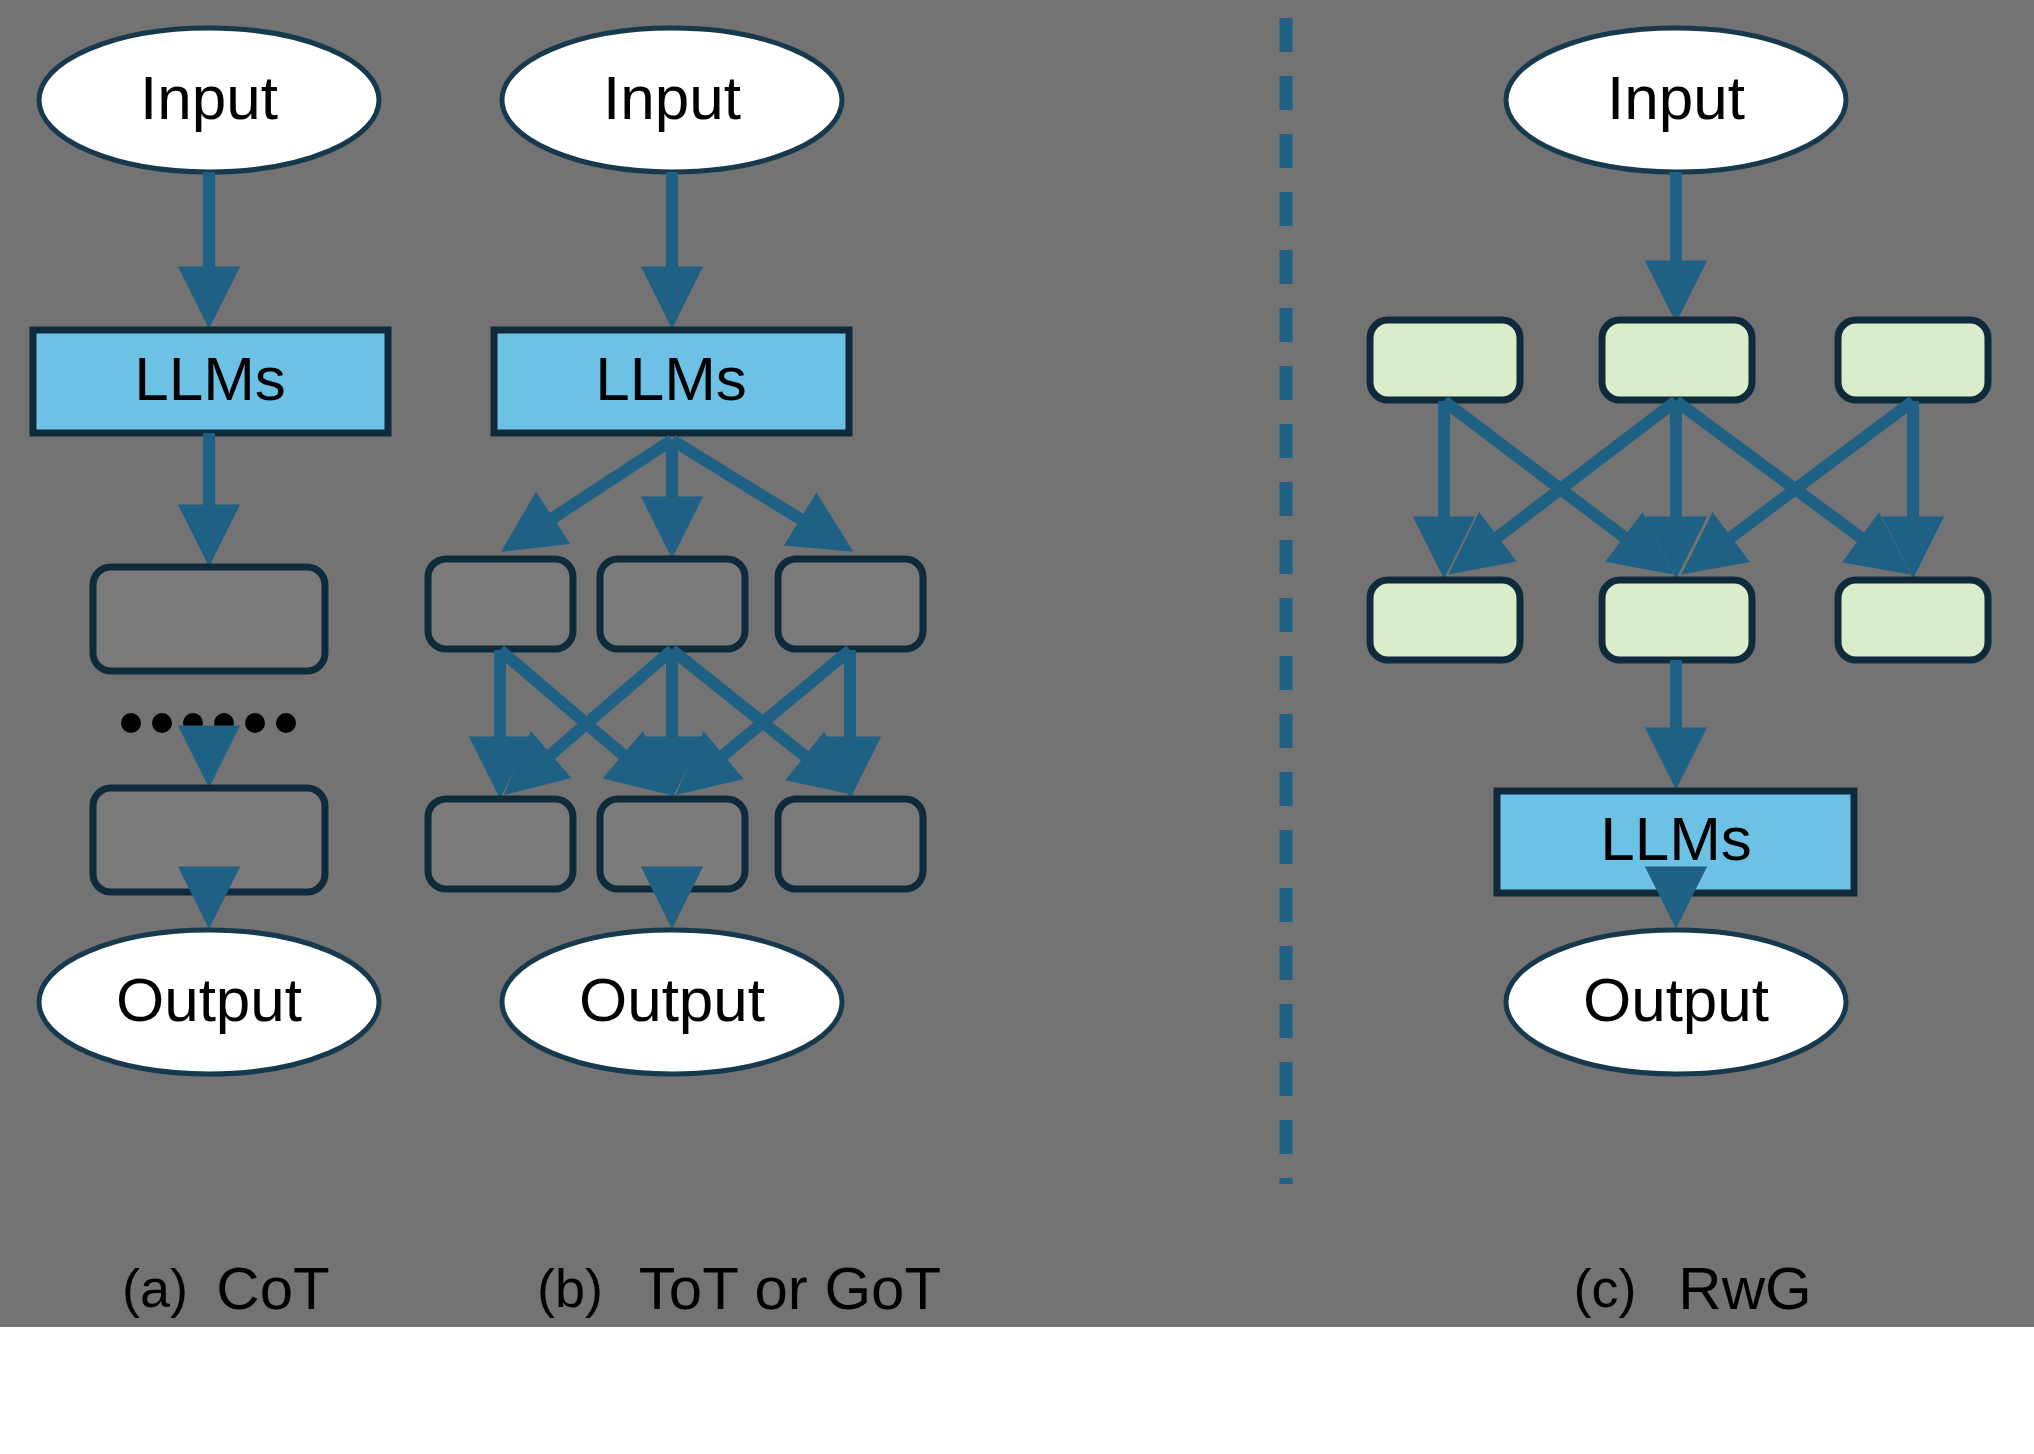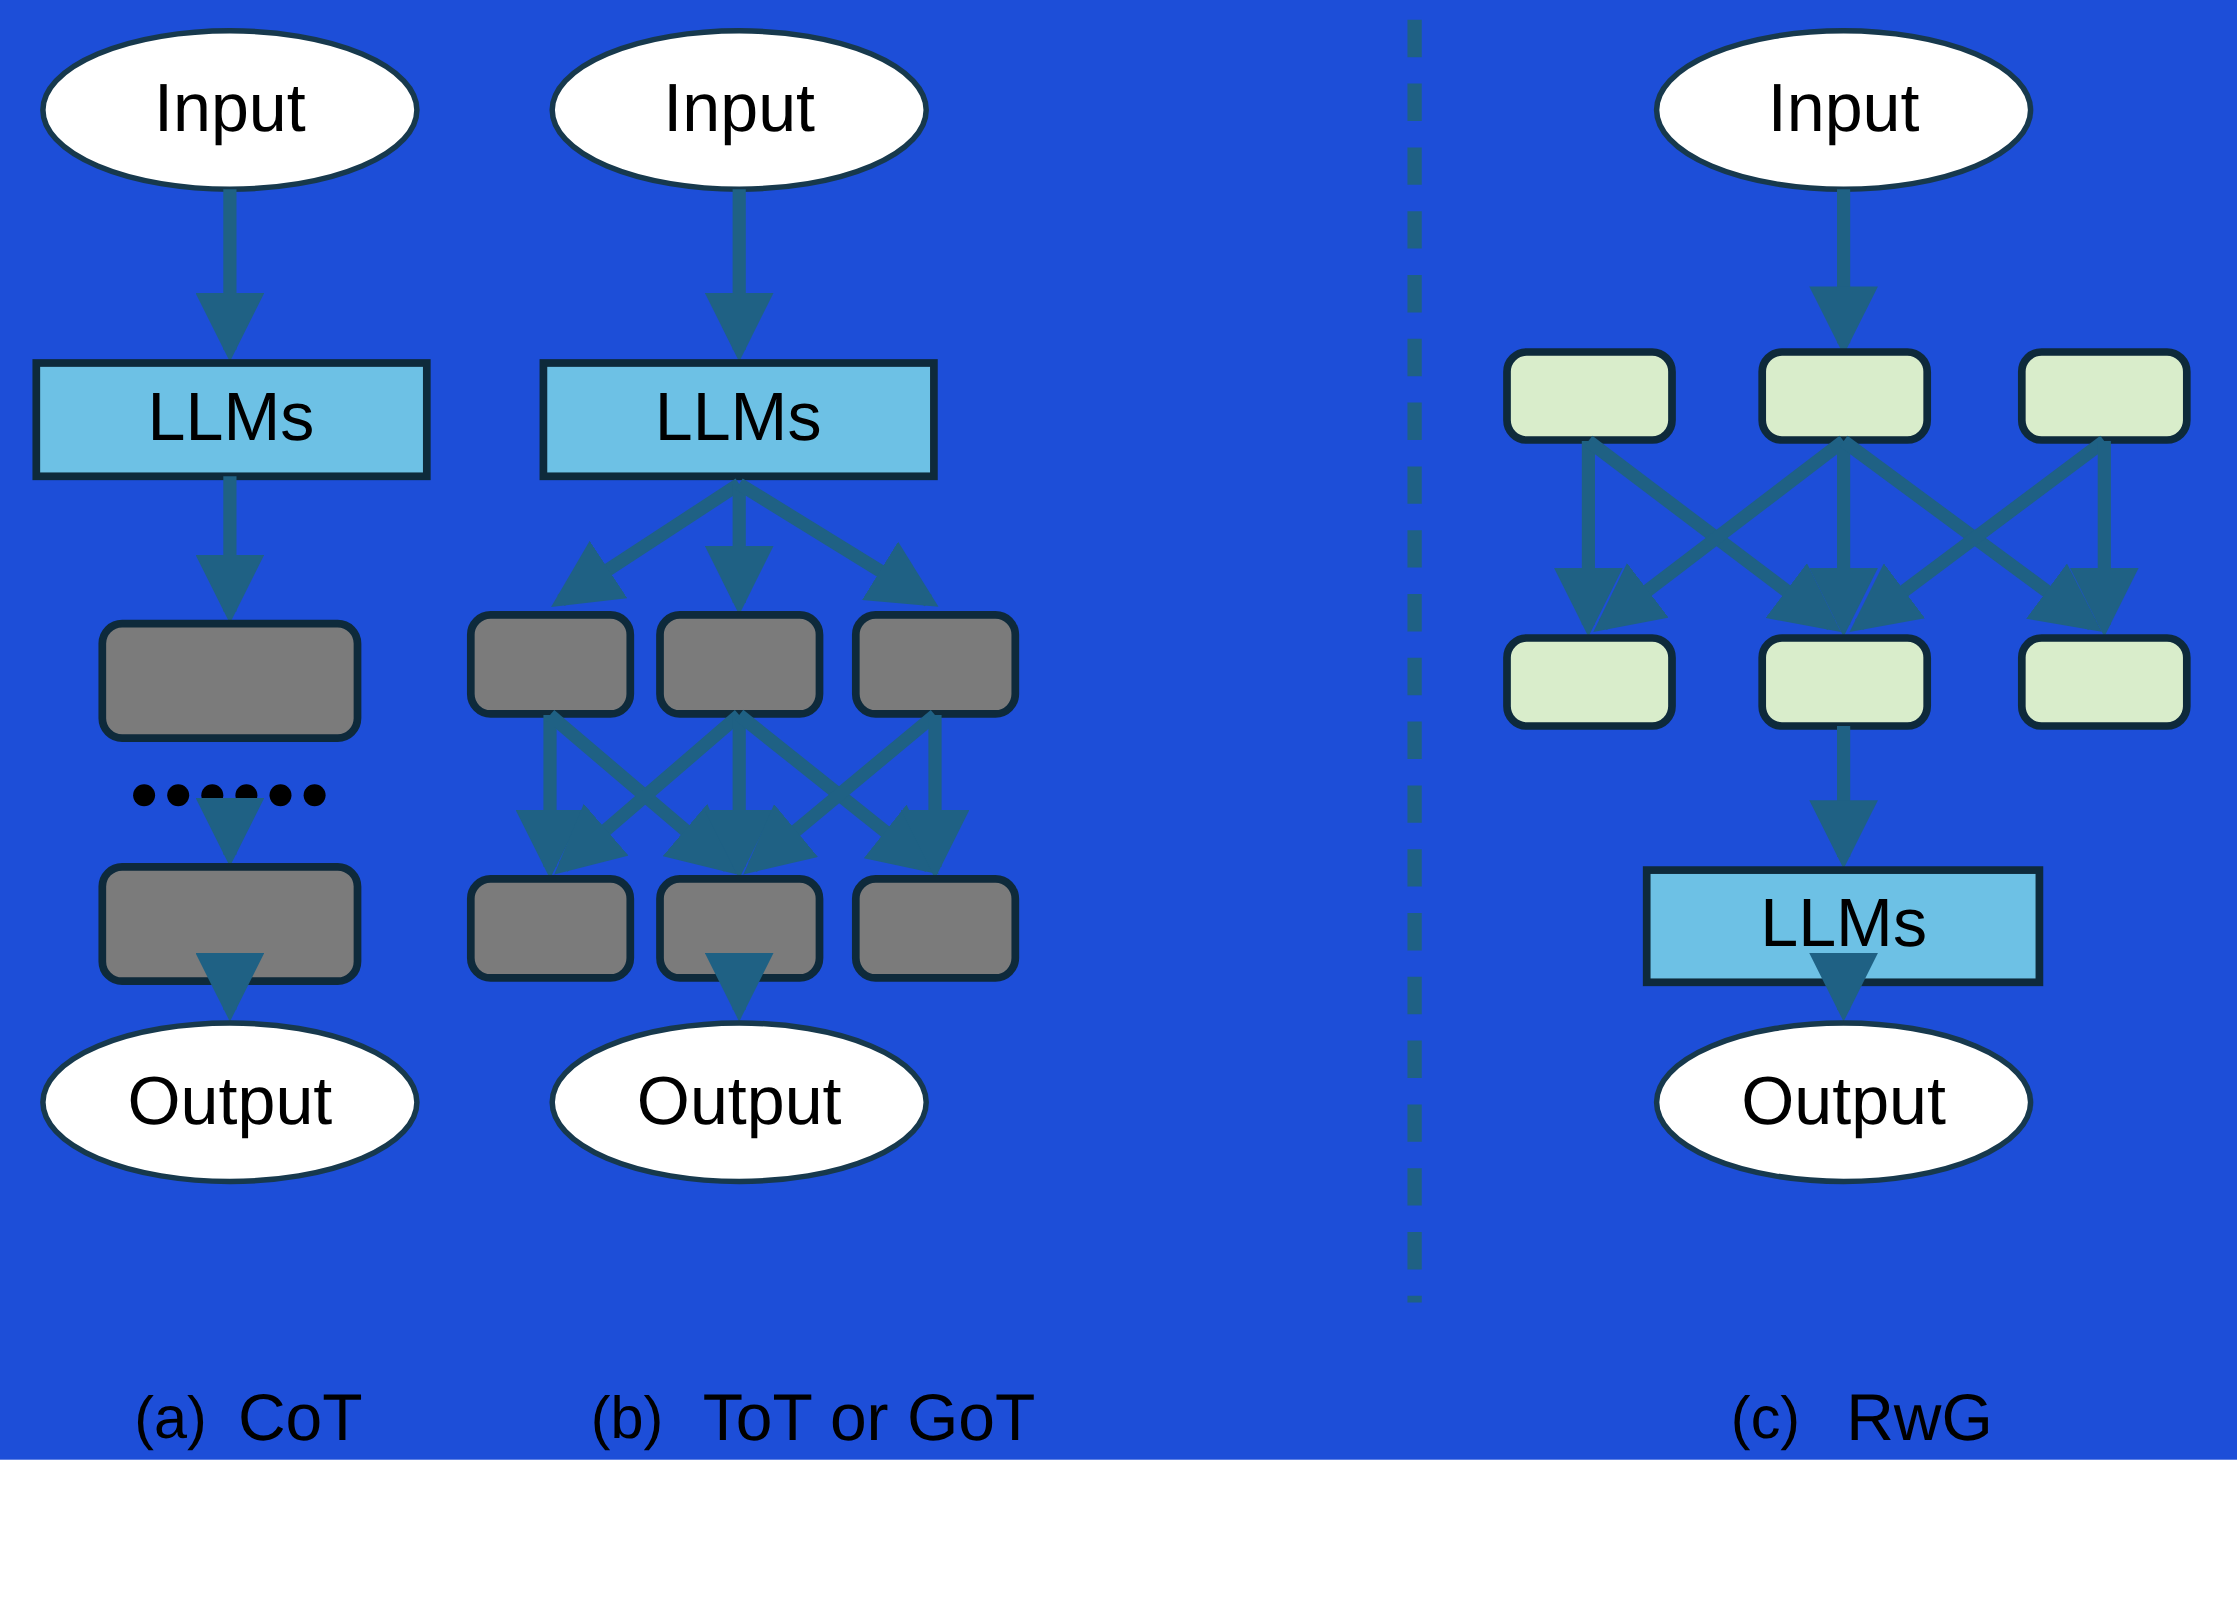--- a/index.html
+++ b/index.html
@@ -1,18 +1,18 @@
 <!DOCTYPE html>
 <html><head>
 <meta charset="utf-8">
 <style>
   html,body{margin:0;padding:0;background:#ffffff;}
   body{width:2034px;height:1454px;overflow:hidden;
        font-family:"Liberation Sans","DejaVu Sans",sans-serif;}
-  #stage{position:relative;width:2034px;height:1327px;background:#1d4ed8;}
+  #stage{position:relative;width:2034px;height:1327px;background:#737373;}
   svg#diagram{position:absolute;left:0;top:0;width:2034px;height:1454px;display:block;}
   .node-label{font-family:"Liberation Sans","DejaVu Sans",sans-serif;
               fill:#000000;text-anchor:middle;dominant-baseline:middle;}
   .lbl-io{font-size:62px;}
   .lbl-llm{font-size:62px;}
   .caption{font-family:"Liberation Sans","DejaVu Sans",sans-serif;
            fill:#000000;font-size:60px;text-anchor:middle;dominant-baseline:middle;}
   .caption-idx{font-size:54px;}
 </style>
 </head>

